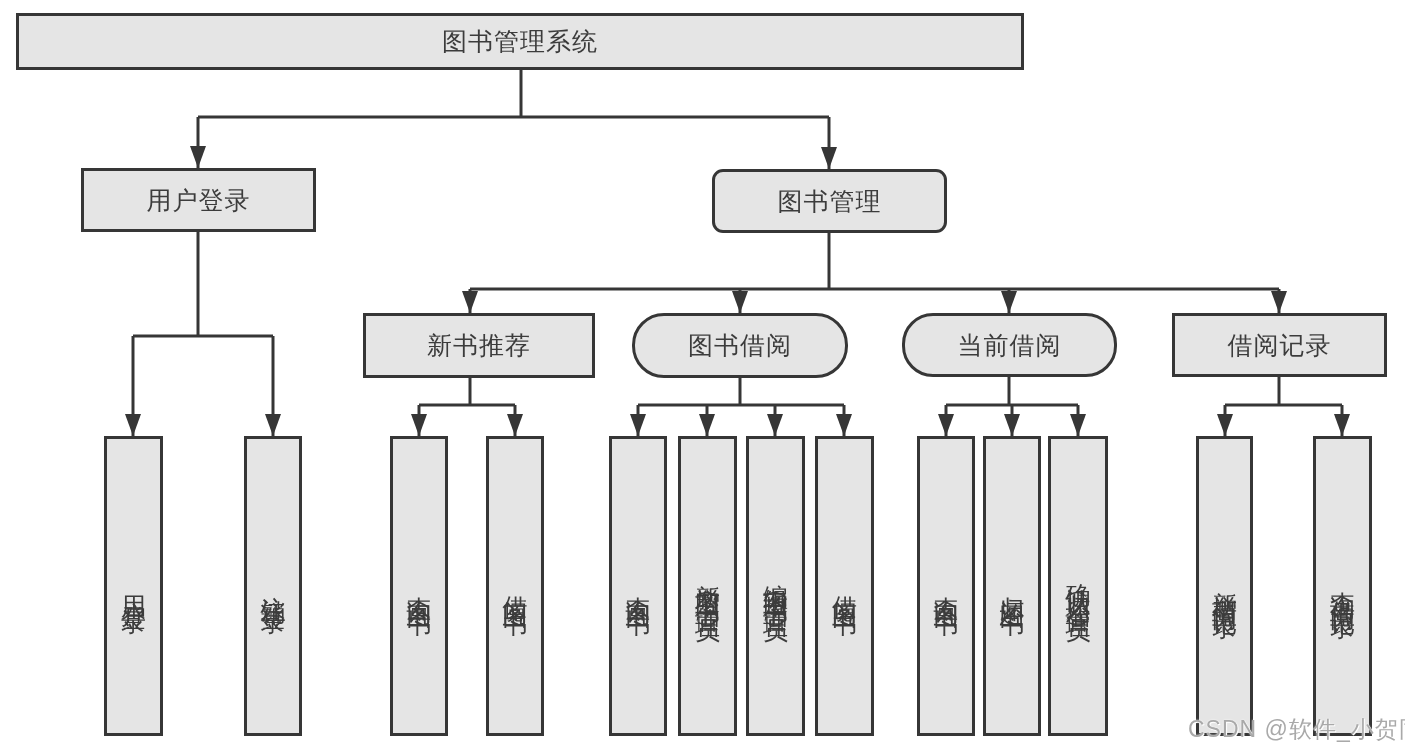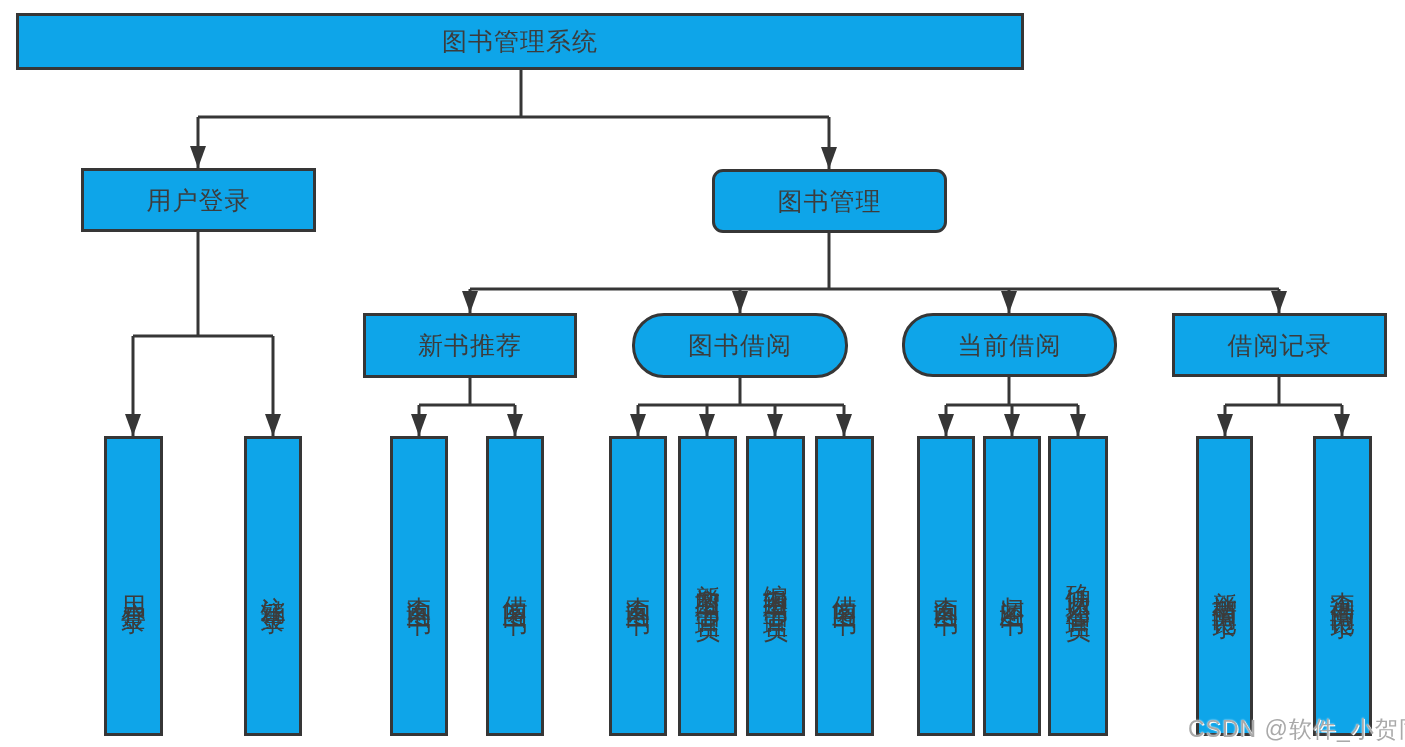--- a/index.html
+++ b/index.html
@@ -13,21 +13,21 @@
   }
   svg.connectors {
     position: absolute;
     left: 0; top: 0;
     z-index: 1;
   }
   .box {
     position: absolute;
     box-sizing: border-box;
     border: 3px solid #363636;
-    background: #0ea5e9;
+    background: #e5e5e5;
     display: flex;
     align-items: center;
     justify-content: center;
     z-index: 2;
     color: #3c3c3c;
     font-family: Liberation Serif, serif;
   }
   .hbox span {
     font-size: 25px;
     letter-spacing: 1px;
@@ -40,21 +40,21 @@
     letter-spacing: 5px;
     line-height: 1;
     white-space: nowrap;
   }
   
   #b-root   { left: 16px;  top: 13px;  width: 1008px; height: 57px; }
   
   #b-login  { left: 81px;  top: 168px; width: 235px;  height: 64px; }
   #b-mgmt   { left: 712px; top: 169px; width: 235px;  height: 64px; border-radius: 11px; }
   
-  #b-newrec { left: 363px;  top: 313px; width: 214px; height: 65px; }
+  #b-newrec { left: 363px;  top: 313px; width: 232px; height: 65px; }
   #b-borrow { left: 632px;  top: 313px; width: 216px; height: 65px; border-radius: 32px; }
   #b-curr   { left: 902px;  top: 313px; width: 215px; height: 64px; border-radius: 31px; }
   #b-rec    { left: 1172px; top: 313px; width: 215px; height: 64px; }
   
   #l-login   { left: 104px;  top: 436px; width: 59px; height: 300px; }
   #l-logout  { left: 244px;  top: 436px; width: 58px; height: 300px; }
   #l-query1  { left: 390px;  top: 436px; width: 58px; height: 300px; }
   #l-borrow1 { left: 486px;  top: 436px; width: 58px; height: 300px; }
   #l-query2  { left: 609px;  top: 436px; width: 58px; height: 300px; }
   #l-add     { left: 678px;  top: 436px; width: 59px; height: 300px; }

